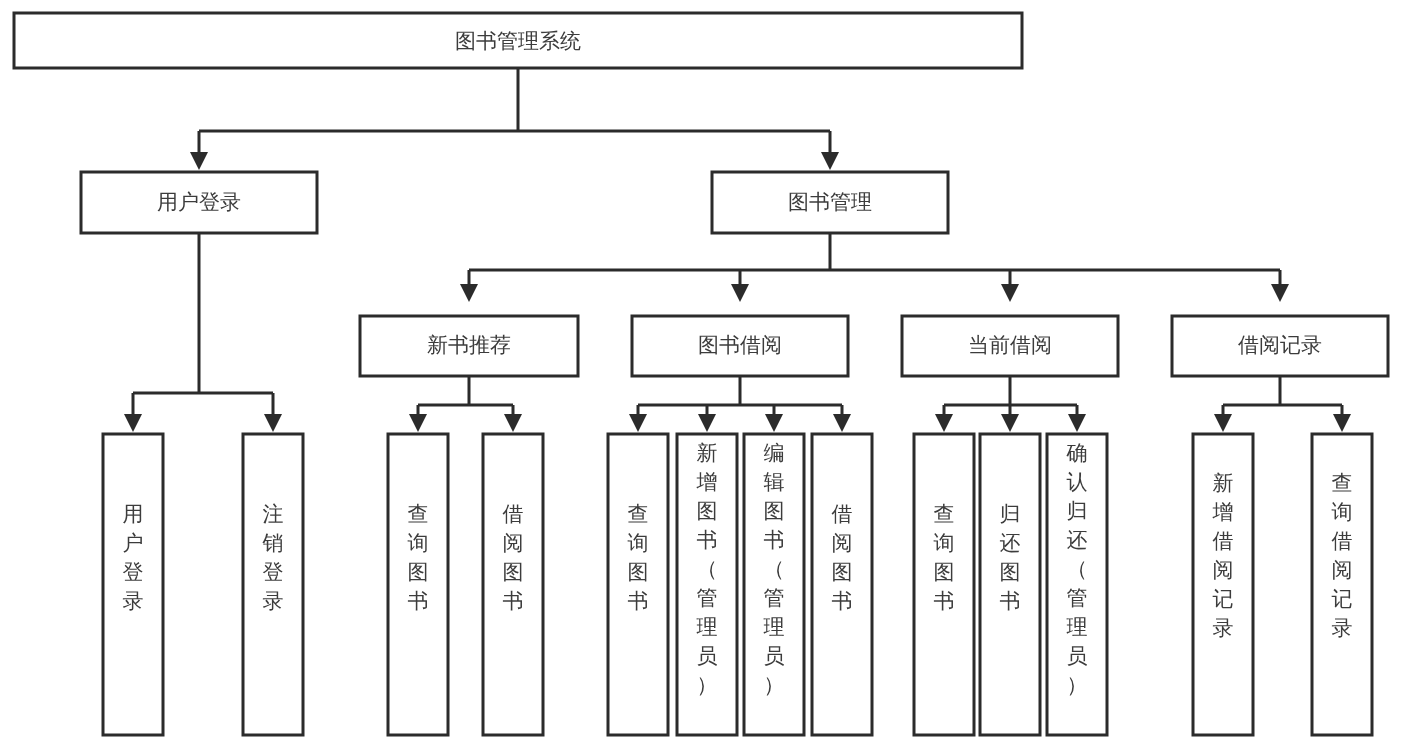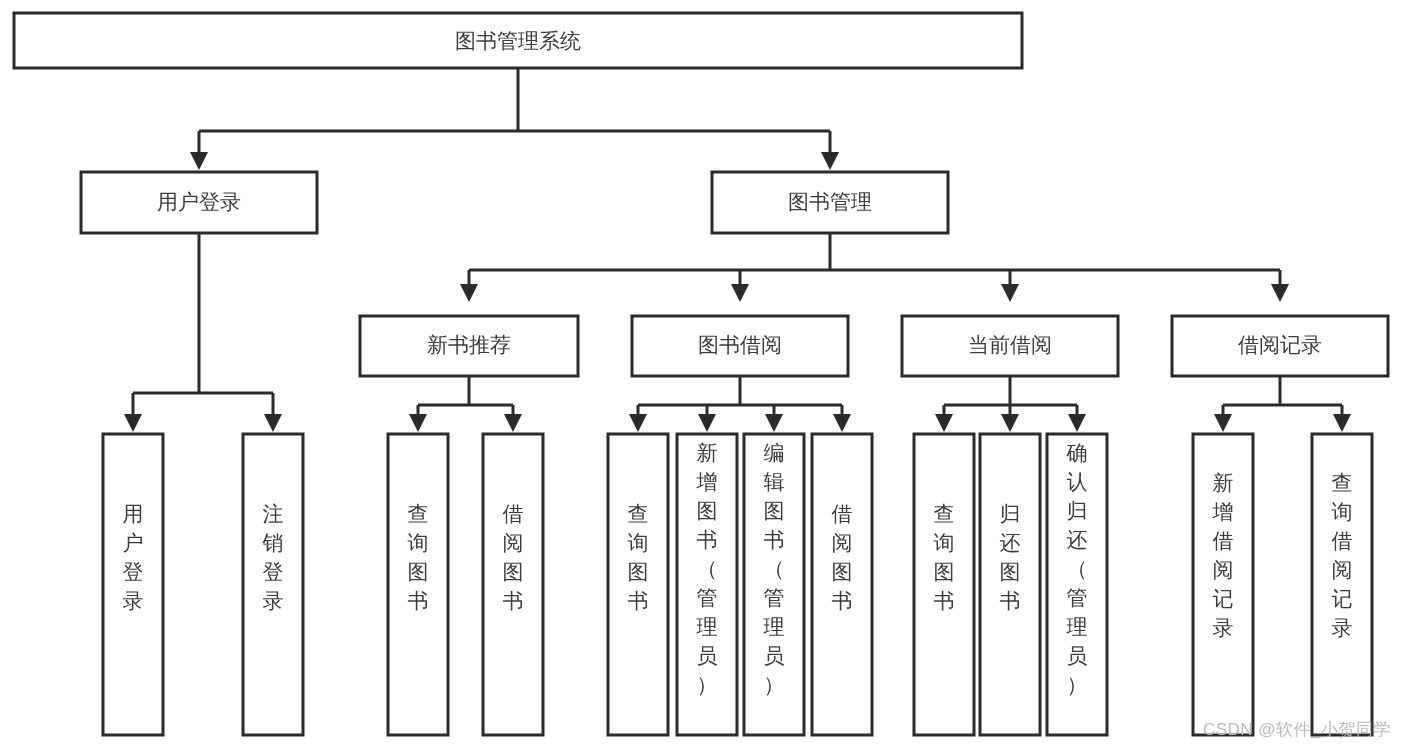--- a/index.html
+++ b/index.html
@@ -196,14 +196,13 @@
       <rect class="node-box" x="1193" y="434" width="60" height="301"></rect>
       <text class="node-label-vert" x="1223" y="490"><tspan x="1223" dy="0">新</tspan><tspan x="1223" dy="29">增</tspan><tspan x="1223" dy="29">借</tspan><tspan x="1223" dy="29">阅</tspan><tspan x="1223" dy="29">记</tspan><tspan x="1223" dy="29">录</tspan></text>
     </g>
     <g>
       <rect class="node-box" x="1312" y="434" width="60" height="301"></rect>
       <text class="node-label-vert" x="1342" y="490"><tspan x="1342" dy="0">查</tspan><tspan x="1342" dy="29">询</tspan><tspan x="1342" dy="29">借</tspan><tspan x="1342" dy="29">阅</tspan><tspan x="1342" dy="29">记</tspan><tspan x="1342" dy="29">录</tspan></text>
     </g>
 
   </svg>
 
-  <div class="watermark">CSDN @软件_小贺同学</div>
 </div>
 
 </body></html>

